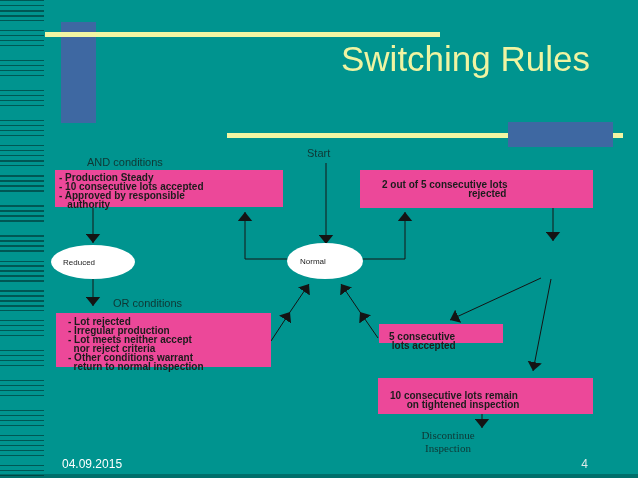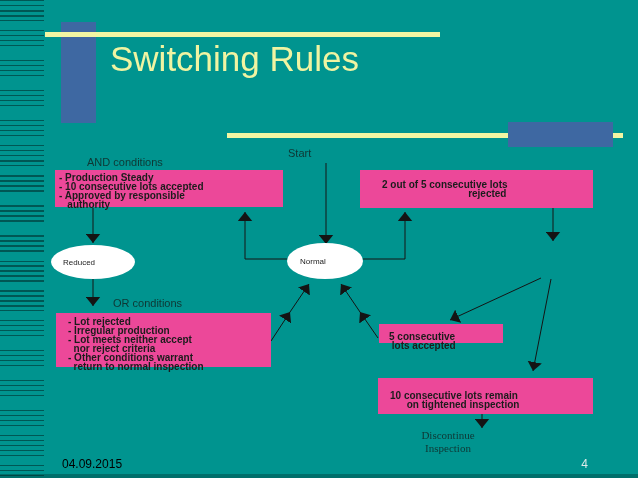--- a/index.html
+++ b/index.html
@@ -16,46 +16,46 @@
     background:
       repeating-linear-gradient(180deg, rgba(0,148,143,0) 0 21px, #00948F 21px 29px),
       repeating-linear-gradient(180deg, rgba(0,66,64,.75) 0 1.5px, rgba(0,0,0,0) 1.5px 5px);
   }
   .blue-rect-left{position:absolute;left:61px;top:22px;width:35px;height:101px;background:#3E68A2;}
   .blue-rect-right{position:absolute;left:508px;top:122px;width:105px;height:25px;background:#3E68A2;}
   .yellow-line-1{position:absolute;left:45px;top:32px;width:395px;height:5px;background:#F2F6A3;}
   .yellow-line-2{position:absolute;left:227px;top:133px;width:396px;height:5px;background:#F2F6A3;}
   .title{
     position:absolute;left:110px;top:39px;width:480px;
-    text-align:left;font-size:35px;color:#F0F4A2;letter-spacing:0px;
+    text-align:right;font-size:35px;color:#F0F4A2;letter-spacing:0px;
   }
   .flow-svg{position:absolute;left:0;top:0;width:638px;height:478px;}
   .box{
     position:absolute;background:#ec4899;color:#1C1C1C;
     font-size:10px;line-height:9px;white-space:pre;font-weight:bold;
   }
   .box-and{left:55px;top:170px;width:228px;height:37px;padding:3px 0 0 4px;box-sizing:border-box;}
   .box-rejected{left:360px;top:170px;width:233px;height:38px;padding:10px 0 0 22px;box-sizing:border-box;}
   .box-or{left:56px;top:313px;width:215px;height:54px;padding:4px 0 0 12px;box-sizing:border-box;}
   .box-five{left:379px;top:324px;width:124px;height:19px;padding:8px 0 10px 10px;box-sizing:border-box;}
   .box-ten{left:378px;top:378px;width:215px;height:36px;padding:13px 0 0 12px;box-sizing:border-box;}
   .ellipse{
     position:absolute;background:#FFFFFF;border-radius:50%;
     display:flex;align-items:center;
     font-size:8px;color:#1C1C1C;
   }
   .ellipse-reduced{left:51px;top:245px;width:84px;height:34px;padding-left:12px;box-sizing:border-box;text-align:center;}
   .ellipse-normal{left:287px;top:243px;width:76px;height:36px;padding-left:13px;box-sizing:border-box;}
   .ellipse-tightened{left:511px;top:243px;width:82px;height:36px;padding-left:8px;box-sizing:border-box;}
   .flabel{position:absolute;color:#0E3734;font-size:11px;}
-  .label-start{left:288px;top:147px;}
+  .label-start{left:307px;top:147px;}
   .label-and{left:87px;top:156px;}
   .label-or{left:113px;top:297px;}
   .label-discontinue{left:403px;top:429px;width:90px;text-align:center;white-space:pre-line;line-height:13px;font-family:Liberation Serif, serif;}
-  .footer-date{position:absolute;left:62px;top:457px;font-size:12px;color:#000000;}
+  .footer-date{position:absolute;left:62px;top:457px;font-size:12px;color:#ffffff;}
   .footer-page{position:absolute;left:560px;top:457px;width:28px;text-align:right;font-size:12px;color:#DCEBE9;}
   .bottom-strip{position:absolute;left:0;bottom:0;width:638px;height:4px;background:rgba(0,42,40,.35);}
 </style>
 </head>
 <body>
 
 <div class="slide">
 
   <div class="stripes"></div>
   <div class="blue-rect-left"></div>

